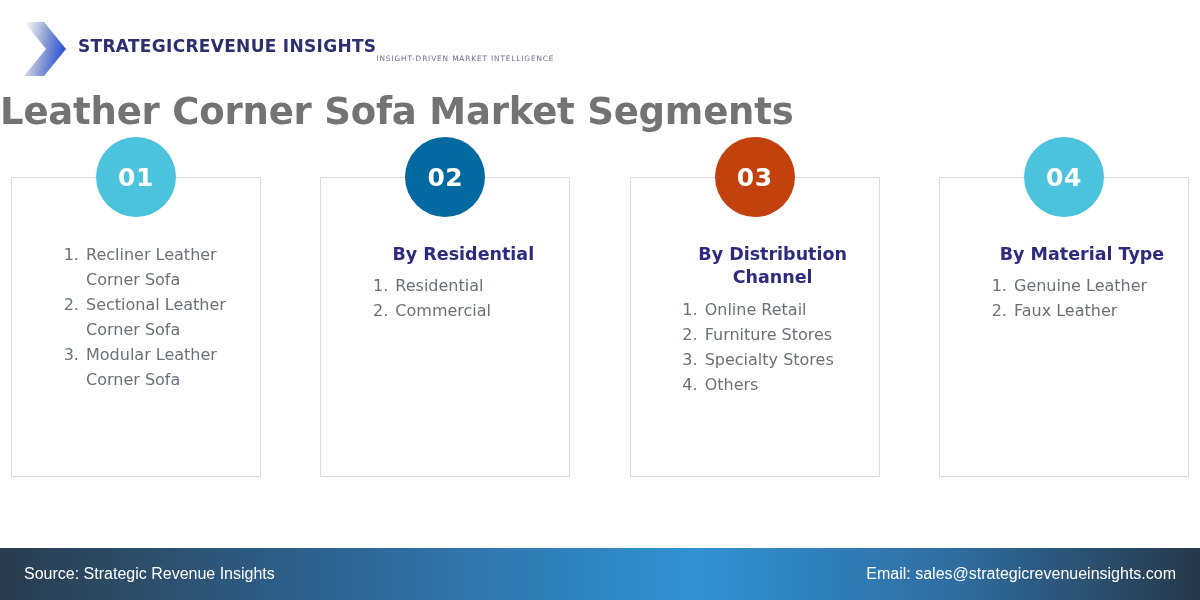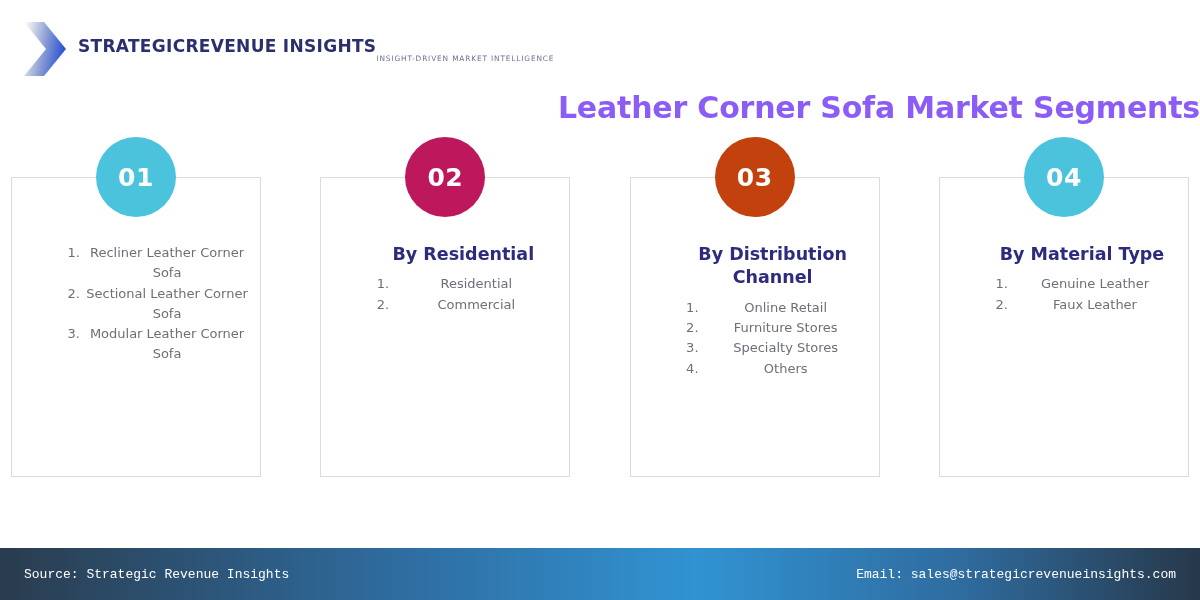--- a/index.html
+++ b/index.html
@@ -51,25 +51,25 @@
     margin-top: 17px;
     white-space: nowrap;
   }
 
   
   .page-title {
     position: absolute;
     left: 0;
     right: 0;
     top: 90px;
-    text-align: right;
-    font-family: "DejaVu Sans", sans-serif;
-    font-size: 30px;
-    font-weight: bold;
-    color: #8b5cf6;
+    text-align: left;
+    font-family: "DejaVu Sans", sans-serif;
+    font-size: 37px;
+    font-weight: bold;
+    color: #737373;
     letter-spacing: -0.2px;
   }
 
   
   .cards {
     position: absolute;
     left: 11px;
     top: 177px;
     width: 1178px;
     height: 300px;
@@ -114,44 +114,43 @@
     line-height: 1.34;
     margin: 0 0 8px 0;
   }
   .card-list {
     margin: 0;
     padding: 0 0 0 24px;
     list-style-position: outside;
     list-style-type: decimal;
     color: #6b7078;
     font-family: "DejaVu Sans", sans-serif;
-    font-size: 13px;
+    font-size: 16px;
     line-height: 1.56;
-    text-align: center;
   }
   .card-list li {
     padding-left: 2px;
   }
 
   
   .footer {
     position: absolute;
     left: 0;
     bottom: 0;
     width: 1200px;
     height: 52px;
     display: flex;
     align-items: center;
     justify-content: space-between;
     padding: 0 24px;
     box-sizing: border-box;
   }
   .footer-text {
-    font-family: Liberation Mono, monospace;
-    font-size: 13px;
+    font-family: Liberation Sans, sans-serif;
+    font-size: 16px;
     color: #ffffff;
     white-space: nowrap;
   }
 </style>
 </head>
 <body>
 
 <div class="logo">
   <svg class="logo-mark" viewBox="0 0 46 62">
     <defs>
@@ -180,21 +179,21 @@
     <div class="card-body">
       <ol class="card-list">
         <li>Recliner Leather Corner Sofa</li>
         <li>Sectional Leather Corner Sofa</li>
         <li>Modular Leather Corner Sofa</li>
       </ol>
     </div>
   </div>
 
   <div class="card">
-    <div class="card-badge" style="background:#be185d">02</div>
+    <div class="card-badge" style="background:#0369a1">02</div>
     <div class="card-body">
       <div class="card-heading">By Residential</div>
       <ol class="card-list">
         <li>Residential</li>
         <li>Commercial</li>
       </ol>
     </div>
   </div>
 
   <div class="card">

